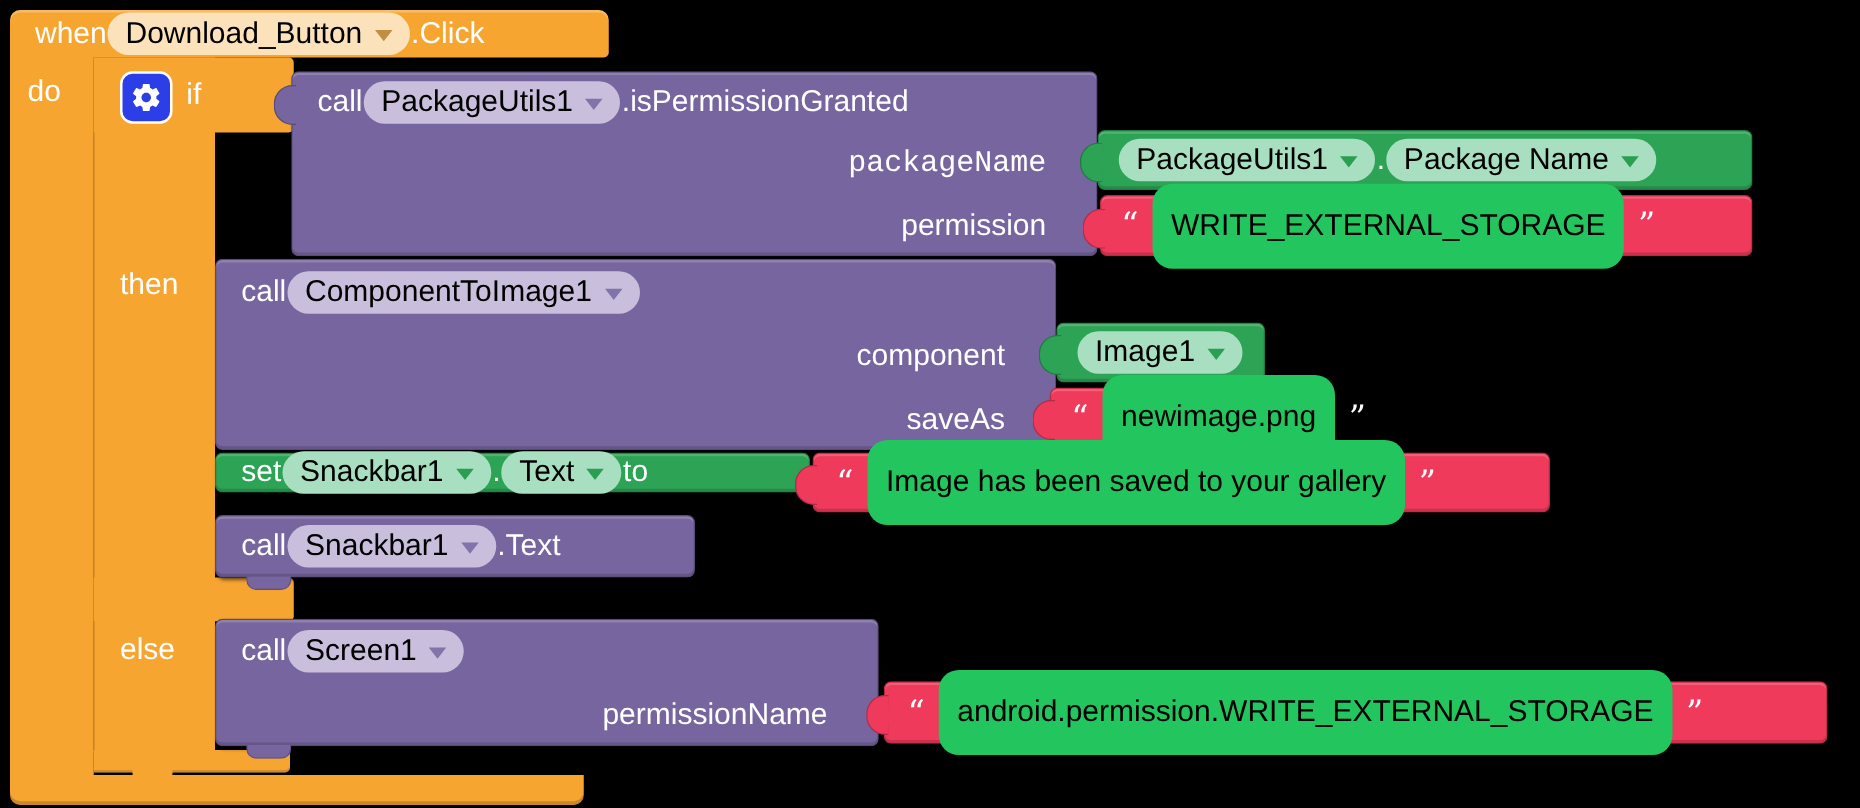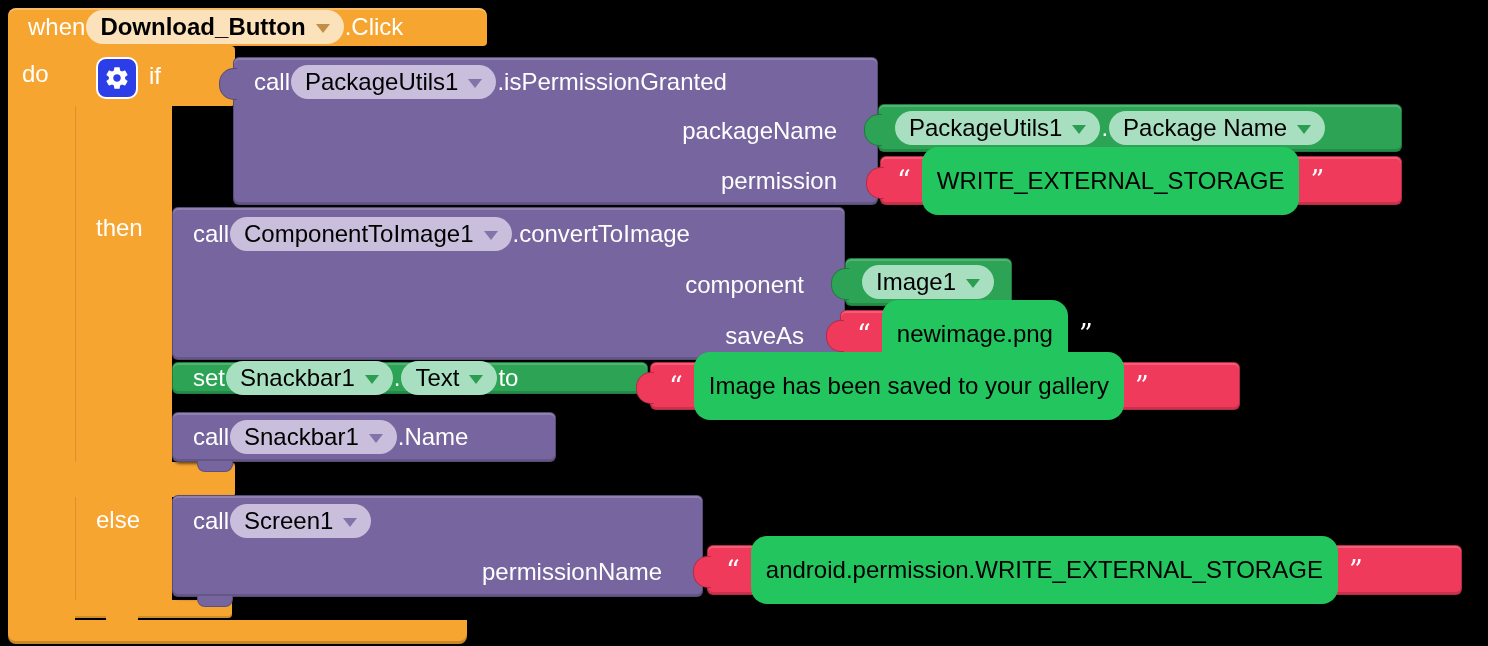--- a/index.html
+++ b/index.html
@@ -12,21 +12,21 @@
   .purple{background:#76659E;}
   .green{background:#2DA355;}
   .red{background:#EF3A5B;}
   .wlabel{color:#fff;font-size:24px;white-space:nowrap;}
   .row{display:flex;align-items:center;gap:1px;padding-left:20px;}
   .prow{display:flex;align-items:center;justify-content:flex-end;padding-right:40px;}
   .pill{display:inline-flex;align-items:center;gap:10px;border-radius:19px;padding:3px 14px;
         font-size:24px;color:#000;white-space:nowrap;}
   .lp{background:#C9BFDC;}
   .lg{background:#A9DFC1;}
-  .cream{background:#FBE2BA;font-weight:bold;}
+  .cream{background:#FBE2BA;}
   .pink{background:#22c55e;border-radius:16px;padding:20px 15px;}
   .arr{width:0;height:0;border-left:7px solid transparent;border-right:7px solid transparent;
        border-top:9px solid #8174A8;margin-top:3px;}
   .arr.ag{border-top-color:#2B9E52;}
   .arr.ac{border-top-color:#BF8F45;}
   .quote{color:#fff;font-size:27px;font-family:"DejaVu Serif",serif;line-height:1;}
   .plug{position:absolute;width:17px;height:30px;border-radius:15px 0 0 15px;
         border:1px solid rgba(0,0,0,.25);border-right:none;}
   .nub{position:absolute;height:10px;border-radius:0 0 8px 8px;border:1px solid rgba(0,0,0,.2);border-top:none;}
   .gearbox{width:38px;height:38px;background:#2C3EE8;border:2.5px solid #fff;border-radius:10px;
@@ -75,21 +75,21 @@
   <div class="abs purple block" style="left:233px;top:57px;width:645px;height:148px;">
     <div class="plug purple" style="left:-15px;top:10px;"></div>
     <div class="row" style="height:48px;">
       <span class="wlabel">call</span>
       <span class="pill lp">
         <span>PackageUtils1</span>
         <span class="arr"></span>
       </span>
       <span class="wlabel">.isPermissionGranted</span>
     </div>
-    <div class="prow" style="height:50px;">
+    <div class="prow" style="height:50px;font-family:Liberation Mono, monospace;">
       <span class="wlabel">packageName</span>
     </div>
     <div class="prow" style="height:50px;">
       <span class="wlabel">permission</span>
     </div>
   </div>
 
   <div class="abs green block" style="left:878px;top:104px;width:524px;height:48px;">
     <div class="plug green" style="left:-15px;top:9px;"></div>
     <div class="row" style="height:100%;padding-left:16px;">
@@ -114,21 +114,20 @@
     </div>
   </div>
 
   <div class="abs purple block" style="left:172px;top:207px;width:673px;height:153px;">
     <div class="row" style="height:51px;">
       <span class="wlabel">call</span>
       <span class="pill lp">
         <span>ComponentToImage1</span>
         <span class="arr"></span>
       </span>
-      <span class="wlabel">.convertToImage</span>
     </div>
     <div class="prow" style="height:51px;">
       <span class="wlabel">component</span>
     </div>
     <div class="prow" style="height:51px;">
       <span class="wlabel">saveAs</span>
     </div>
   </div>
 
   <div class="abs green block" style="left:845px;top:258px;width:167px;height:48px;">
@@ -175,21 +174,21 @@
     </div>
   </div>
 
   <div class="abs purple block" style="left:172px;top:412px;width:384px;height:50px;">
     <div class="row" style="height:100%;">
       <span class="wlabel">call</span>
       <span class="pill lp">
         <span>Snackbar1</span>
         <span class="arr"></span>
       </span>
-      <span class="wlabel">.Name</span>
+      <span class="wlabel">.Text</span>
     </div>
   </div>
   <div class="nub purple" style="left:197px;top:461px;width:34px;"></div>
 
   <div class="abs purple block" style="left:172px;top:495px;width:531px;height:102px;">
     <div class="row" style="height:50px;">
       <span class="wlabel">call</span>
       <span class="pill lp">
         <span>Screen1</span>
         <span class="arr"></span>

